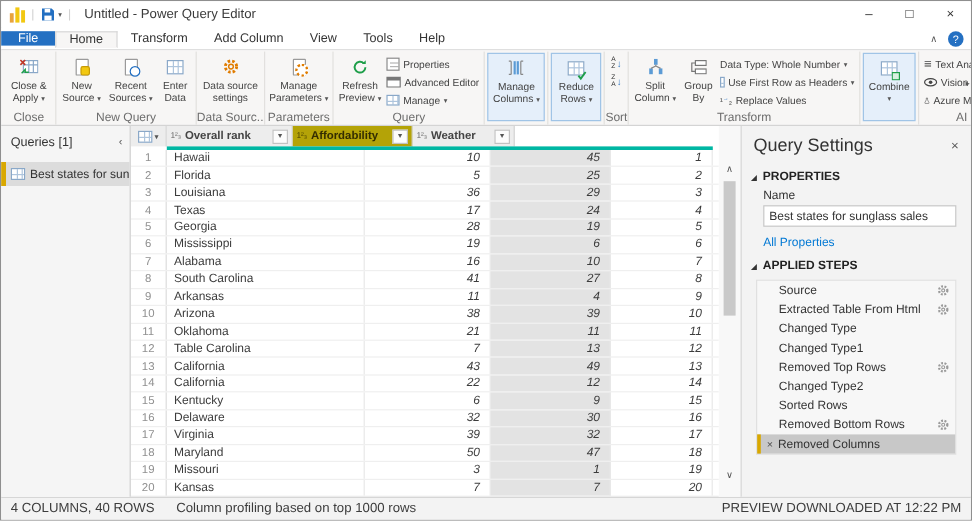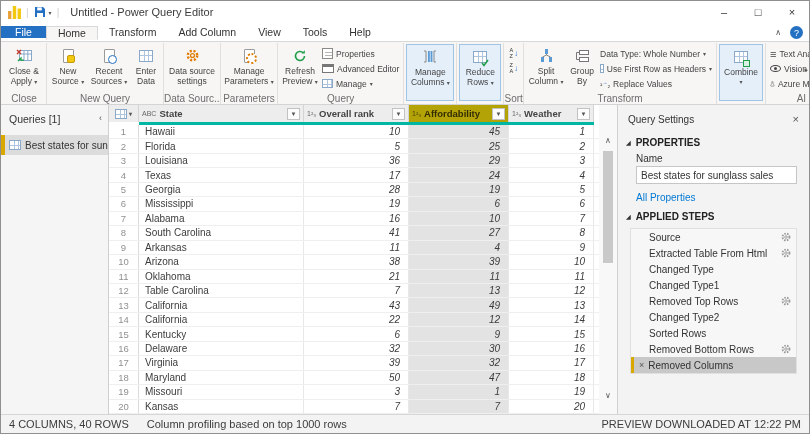--- a/index.html
+++ b/index.html
@@ -87,21 +87,21 @@
 
   
   .vscroll { width:18px; flex:0 0 auto; background:#f8f8f8; position:relative; }
   .vs-up { position:absolute; top:31px; left:0; right:0; text-align:center; font-size:8px; color:#555; }
   .vs-down { position:absolute; bottom:14px; left:0; right:0; text-align:center; font-size:8px; color:#555; }
   .vs-thumb { position:absolute; top:46px; left:4px; width:10px; height:112px; background:#c9c9c9; }
 
   
   .settings { flex:1 1 auto; background:#f3f3f3; border-left:1px solid #d0d0d0; font-size:10px; color:#333; overflow:hidden; }
   .s-head { display:flex; align-items:center; padding:8px 10px 6px 10px; }
-  .s-title { font-size:10px; color:#333; }
+  .s-title { font-size:15px; color:#333; }
   .s-close { margin-left:auto; font-size:11px; color:#555; }
   .sec-head { display:flex; align-items:center; gap:5px; padding:6px 10px 2px 8px; font-weight:bold; font-size:10px; color:#222; }
   .tri { font-size:6px; color:#333; }
   .name-label { padding:3px 10px 2px 18px; }
   .name-input-wrap { padding:0 12px 0 18px; }
   .name-input { width:100%; height:18px; border:1px solid #c6c6c6; background:#fff; font-family:"Liberation Sans",sans-serif; font-size:10px; color:#333; padding:0 4px; }
   .all-props { color:#0078D4; padding:8px 10px 2px 18px; }
   .steps { margin:4px 12px 0 12px; background:#f7f7f7; border:1px solid #e0e0e0; }
   .step { height:16px; display:flex; align-items:center; padding-left:18px; position:relative; color:#333; }
   .step .gear { position:absolute; right:5px; top:3px; }
@@ -381,25 +381,20 @@
         <span class="q-item-label">Best states for sunglas...</span>
       </div>
     </div>
 
     <div class="gridarea">
       <div class="thead">
         <div class="th corner">
             <span class="gridglyph"></span>
             <span class="caret">▾</span>
           </div>
-        <div class="th" style="width:165px">
-          <span class="dtico">ABC</span>
-          <span>State</span>
-          <span class="fbtn">▼</span>
-        </div>
         <div class="th" style="width:105px">
           <span class="dtico">1²₃</span>
           <span>Overall rank</span>
           <span class="fbtn">▼</span>
         </div>
         <div class="th sel" style="width:100px">
           <span class="dtico">1²₃</span>
           <span>Affordability</span>
           <span class="fbtn">▼</span>
         </div>

